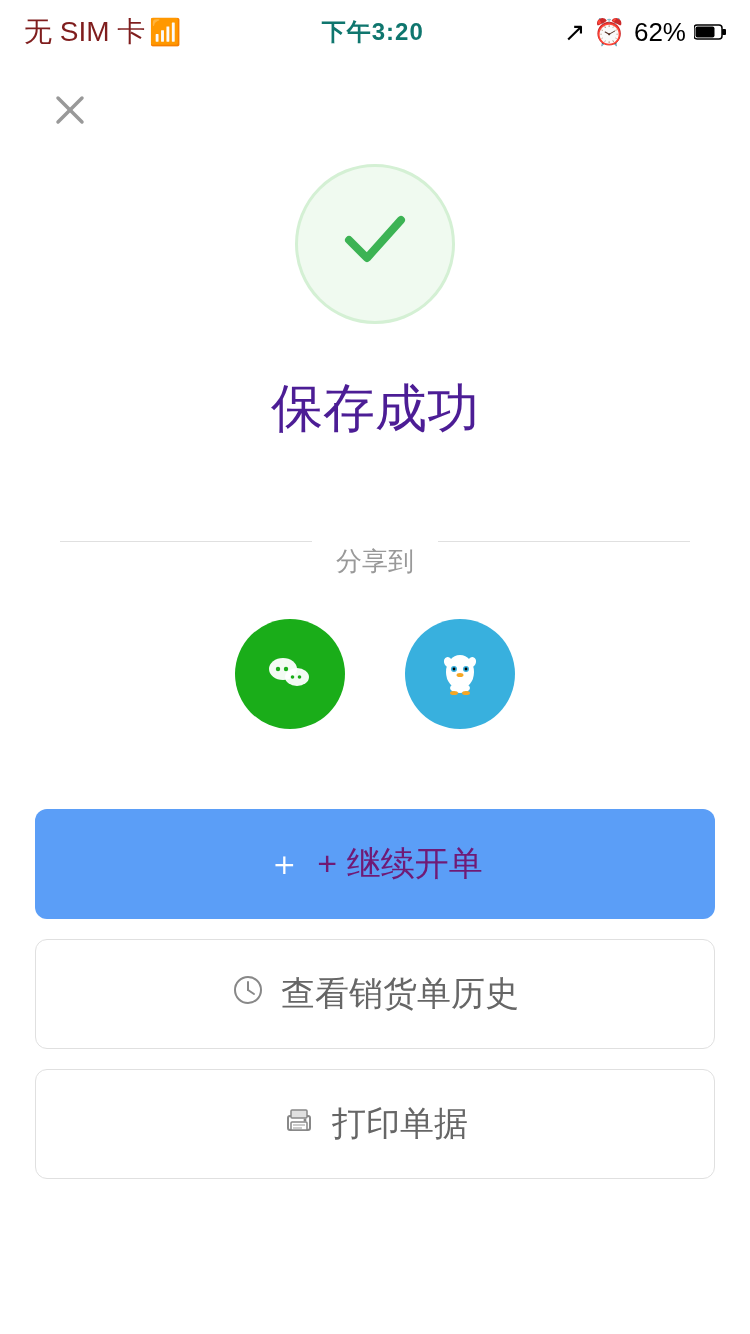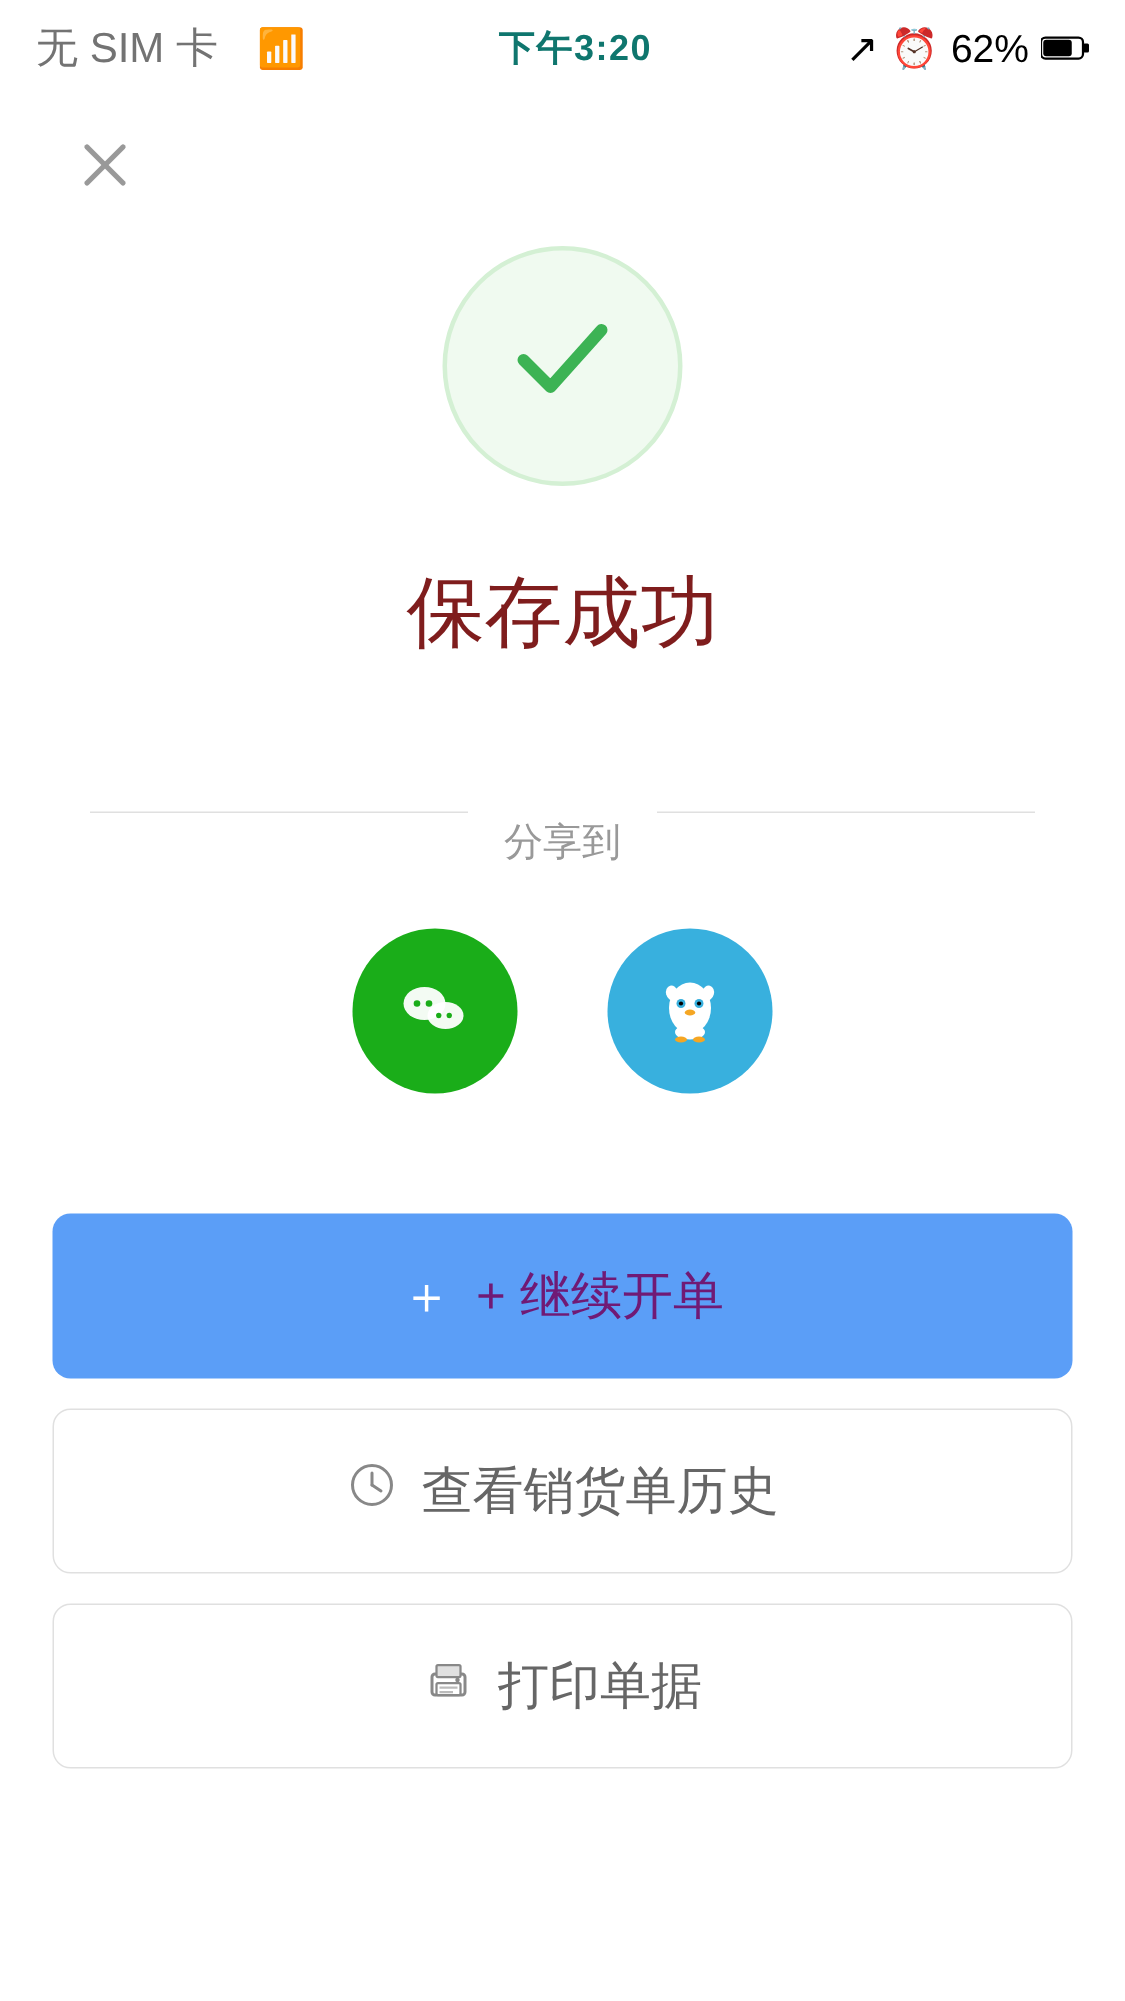--- a/index.html
+++ b/index.html
@@ -19,23 +19,23 @@
       height: 64px;
       display: flex;
       align-items: center;
       justify-content: space-between;
       padding: 0 24px;
       background: #fff;
     }
     .status-left {
       display: flex;
       align-items: center;
-      gap: 26px;
+      gap: 4px;
       font-size: 28px;
-      color: #737373;
+      color: #7f1d1d;
       font-weight: 500;
     }
     .wifi-icon {
       font-size: 26px;
     }
     .status-center {
       font-size: 24px;
       font-weight: 600;
       color: #0f766e;
       letter-spacing: 1px;
@@ -88,21 +88,21 @@
     .success-check {
       color: #3cb354;
       font-size: 80px;
       line-height: 1;
     }
 
     
     .success-title {
       font-size: 52px;
       font-weight: 500;
-      color: #7f1d1d;
+      color: #4c1d95;
       margin-bottom: 60px;
     }
 
     
     .share-divider {
       width: 100%;
       display: flex;
       align-items: center;
       padding: 0 60px;
       margin-bottom: 40px;

